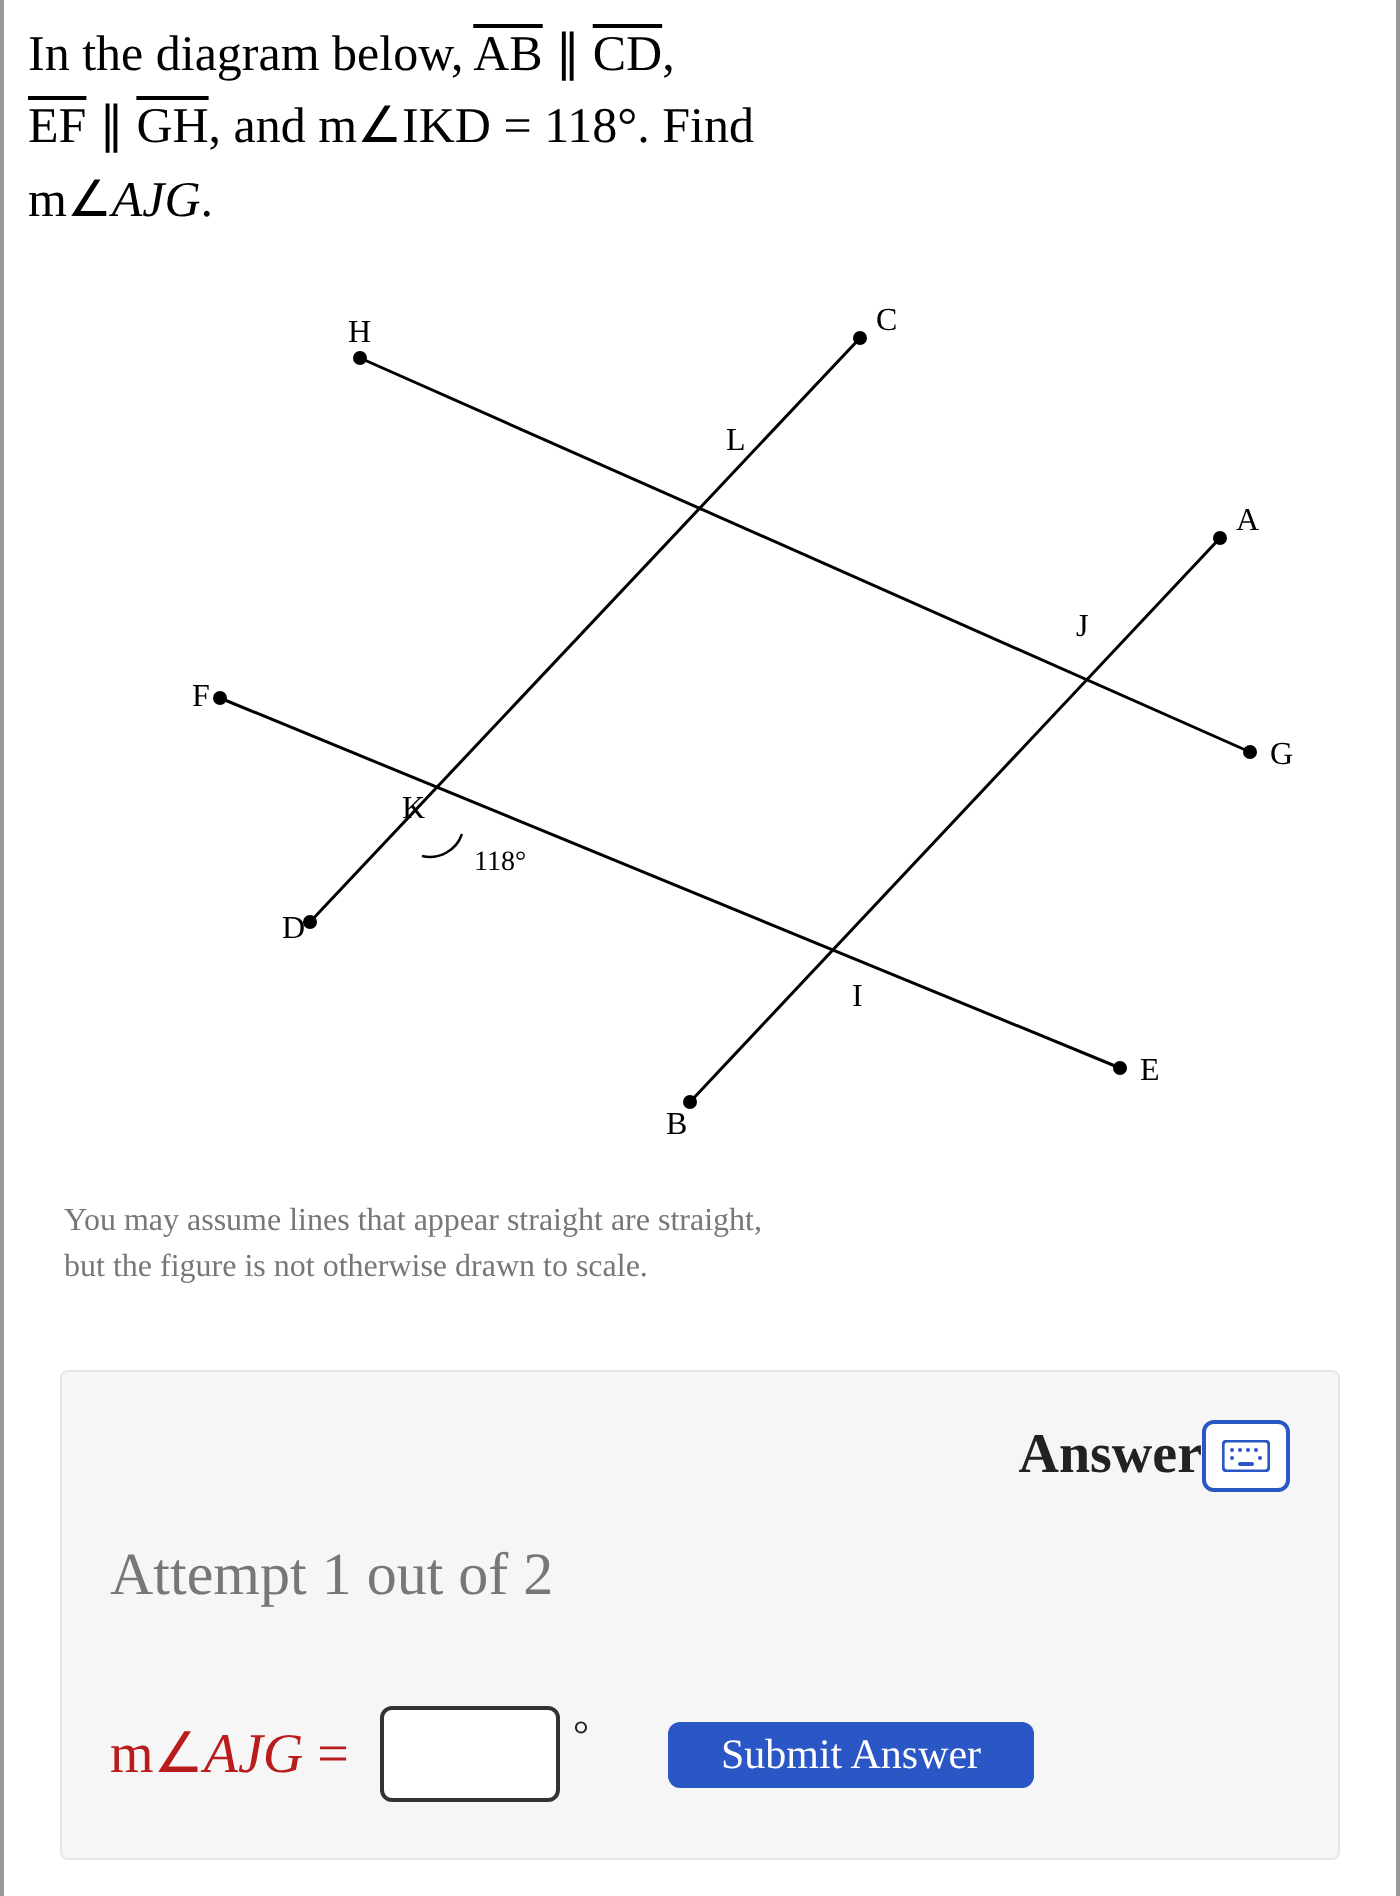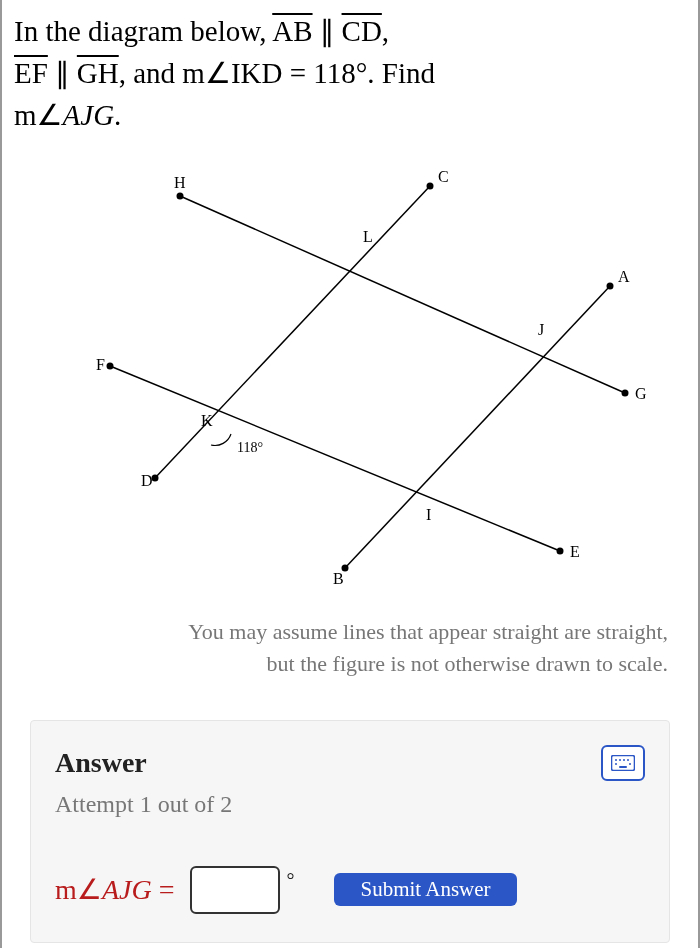--- a/index.html
+++ b/index.html
@@ -11,54 +11,54 @@
   }
   .container {
     border-left: 2px solid #999;
     border-right: 2px solid #999;
     padding: 0;
     width: 700px;
     min-height: 948px;
   }
   .problem {
     padding: 10px 12px 0 12px;
-    font-size: 29px;
+    font-size: 25px;
     line-height: 1.45;
     color: #000;
   }
   .overline {
     text-decoration: overline;
     text-decoration-thickness: 1.5px;
   }
   .figure-wrap {
     padding: 20px 20px 10px 20px;
     text-align: center;
   }
   svg.figure {
     display: block;
     margin: 0 auto;
   }
   .note {
-    text-align: right;
+    text-align: left;
     color: #777;
     font-family: Georgia, serif;
-    font-size: 22px;
+    font-size: 16px;
     line-height: 1.45;
-    padding: 10px 30px 30px 30px;
+    padding: 10px 20px 30px 30px;
   }
   .answer-box {
     margin: 10px 28px 0 28px;
     background: #f6f6f6;
     border: 1px solid #e5e5e5;
     border-radius: 4px;
     padding: 24px 24px 28px 24px;
   }
   .answer-header {
     display: flex;
-    justify-content: space-between;
+    justify-content: flex-end;
     align-items: center;
   }
   .answer-title {
     font-family: Georgia, serif;
     font-weight: bold;
     font-size: 28px;
     color: #222;
   }
   .keyboard-btn {
     width: 44px;
@@ -67,22 +67,22 @@
     border-radius: 6px;
     background: #fff;
     display: flex;
     align-items: center;
     justify-content: center;
     cursor: pointer;
   }
   .attempt {
     font-family: Georgia, serif;
     color: #777;
-    font-size: 24px;
-    margin-top: 10px;
+    font-size: 30px;
+    margin-top: 25px;
   }
   .answer-row {
     display: flex;
     align-items: center;
     gap: 16px;
     margin-top: 48px;
   }
   .answer-label {
     font-size: 28px;
     color: #b91c1c;

